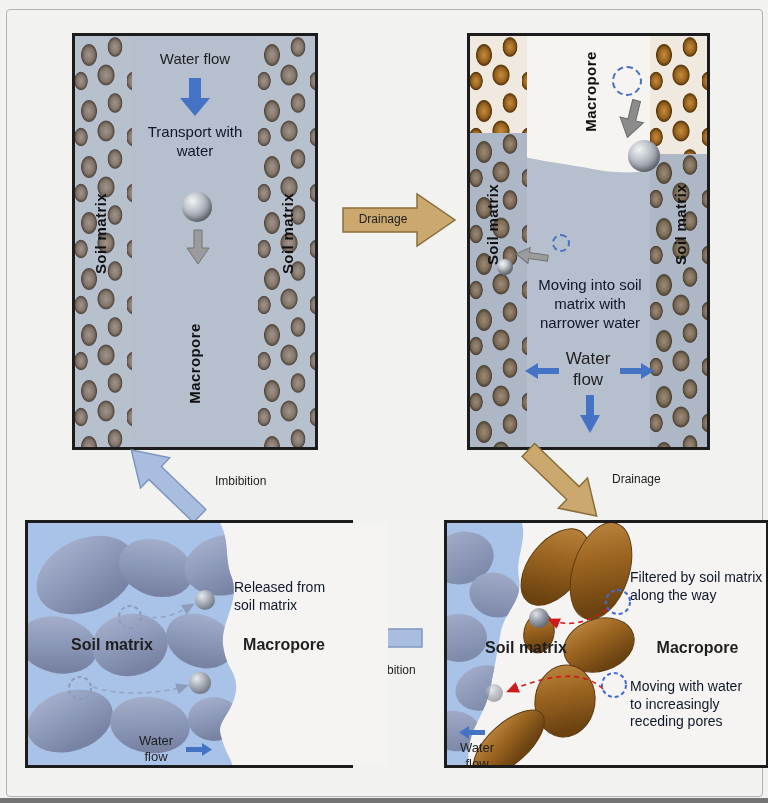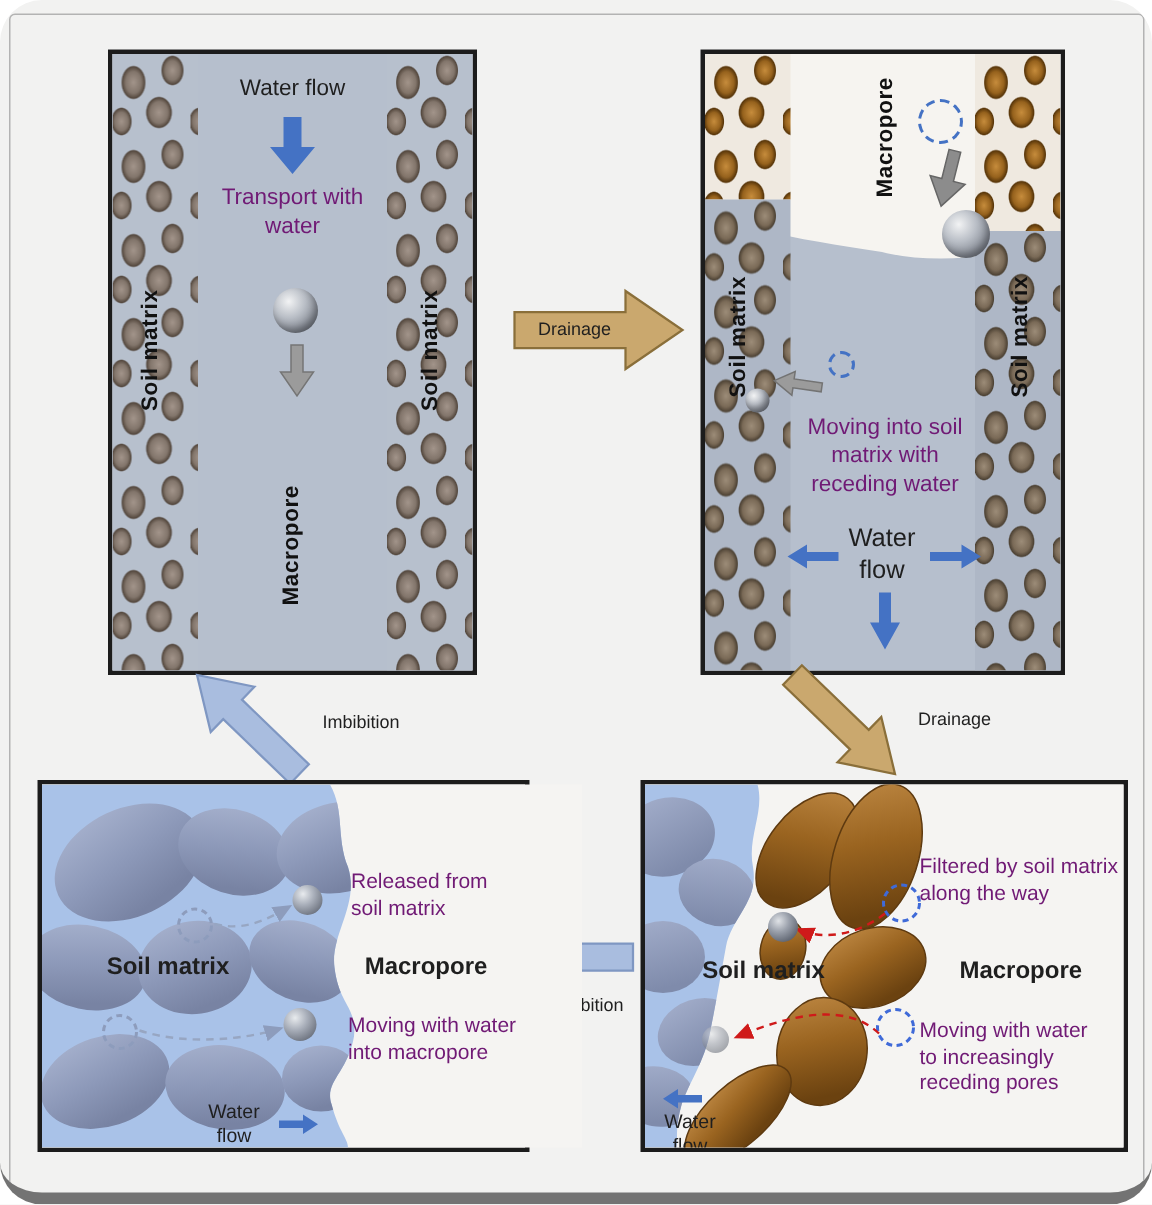--- a/index.html
+++ b/index.html
@@ -1,36 +1,36 @@
 <!DOCTYPE html>
 <html><head>
 <meta charset="utf-8">
 <style>
   html,body{margin:0;padding:0;}
   body{width:768px;height:803px;font-family:"Liberation Sans",sans-serif;-webkit-font-smoothing:antialiased;}
-  .stage{position:relative;width:768px;height:803px;background:#f2f2f1;box-sizing:border-box;border-bottom:8px solid #737373;overflow:hidden;border-radius:28px;}
+  .stage{position:relative;width:768px;height:803px;background:#f2f2f1;box-sizing:border-box;border-bottom:5px solid #737373;overflow:hidden;}
   .frame{position:absolute;left:6px;top:9px;width:755px;height:786px;border:1px solid #b3b3b3;border-radius:4px;}
   .panel{position:absolute;border:3px solid #1c1c1c;box-sizing:border-box;background:#fff;}
   .panel-inner{position:relative;width:100%;height:100%;overflow:hidden;}
   
   .col{position:absolute;width:57px;}
   .pebbles{
     background-image:
       radial-gradient(13px 18px at 14px 19px, var(--hi) 0%, var(--bd) 40%, var(--dk) 58%, transparent 64%),
       radial-gradient(12px 16px at 40px 11px, var(--hi) 0%, var(--bd) 40%, var(--dk) 58%, transparent 64%),
       radial-gradient(14px 17px at 31px 39px, var(--hi) 0%, var(--bd) 42%, var(--dk) 58%, transparent 64%),
       radial-gradient(11px 15px at 6px 45px, var(--hi) 0%, var(--bd) 40%, var(--dk) 58%, transparent 64%);
     background-size:52px 56px;
   }
   .wet{--hi:#a2948a;--bd:#82756b;--dk:#55493f;background-color:#b7c0cd;}
   .wet2{--hi:#9c8c78;--bd:#7a6a57;--dk:#4e4335;background-color:#aeb7c6;}
   .dry{--hi:#c68c3c;--bd:#96621d;--dk:#5a370a;background-color:#efe9e0;}
   .lbl{position:absolute;line-height:1.25;}
   .black{color:#1f1f1f;}
-  .gray{color:#701a75;}
+  .gray{color:#0f172a;}
   .center{text-align:center;}
   .bold{font-weight:700;}
   .vlabel{position:absolute;text-align:center;transform:rotate(-90deg);font-weight:700;font-size:15px;color:#111;white-space:nowrap;letter-spacing:.4px;}
   .sphere{position:absolute;border-radius:50%;
     background:radial-gradient(circle at 35% 30%, #f2f3f4 0%, #b9bec6 38%, #7d828c 74%, #4e525a 100%);
     box-shadow:inset -2px -3px 4px rgba(0,0,0,.25);}
   .dashcircle{position:absolute;border:2px dashed #4472c4;border-radius:50%;box-sizing:border-box;}
   .arrow-svg{position:absolute;overflow:visible;}
   .tr-label{position:absolute;font-size:12px;color:#1f1f1f;}
 </style>
@@ -81,21 +81,21 @@
       <svg class="arrow-svg" style="left:150px;top:64px;transform:rotate(14deg);" width="24" height="38">
         <polygon points="8,0 16,0 16,20 24,20 12,38 0,20 8,20" fill="#8c8c8c" stroke="#666666" stroke-width="1"></polygon>
       </svg>
       <div class="sphere" style="left:158px;top:104px;width:32px;height:32px;"></div>
 
       <div class="dashcircle" style="left:82px;top:198px;width:18px;height:18px;"></div>
       <svg class="arrow-svg" style="left:46px;top:212px;transform:rotate(8deg);" width="32" height="16">
         <polygon points="32,5 13,5 13,0 0,8 13,16 13,11 32,11" fill="#9b9b9b" stroke="#737373" stroke-width="1"></polygon>
       </svg>
       <div class="sphere" style="left:27px;top:223px;width:16px;height:16px;"></div>
-      <div class="lbl gray center" style="left:55px;top:240px;width:130px;font-size:15px;">Moving into soil matrix with receding water</div>
+      <div class="lbl gray center" style="left:55px;top:240px;width:130px;font-size:15px;">Moving into soil matrix with narrower water</div>
 
       <div class="lbl black center" style="left:83px;top:312px;width:70px;font-size:17px;">Water flow</div>
       <svg class="arrow-svg" style="left:55px;top:327px;" width="34" height="16">
         <polygon points="34,5 13,5 13,0 0,8 13,16 13,11 34,11" fill="#4472c4"></polygon>
       </svg>
       <svg class="arrow-svg" style="left:150px;top:327px;" width="34" height="16">
         <polygon points="0,5 21,5 21,0 34,8 21,16 21,11 0,11" fill="#4472c4"></polygon>
       </svg>
       <svg class="arrow-svg" style="left:110px;top:359px;" width="20" height="38">
         <polygon points="6,0 14,0 14,20 20,20 10,38 0,20 6,20" fill="#4472c4"></polygon>
@@ -171,29 +171,28 @@
         <circle cx="52" cy="165" r="11" fill="none" stroke="#8d9cbc" stroke-width="2" stroke-dasharray="4 3"></circle>
         <path d="M115,93 C135,98 150,90 164,82" fill="none" stroke="#97a6c2" stroke-width="1.6" stroke-dasharray="5 4" marker-end="url(#bl-m)"></path>
         <path d="M65,164 C95,174 135,170 158,163" fill="none" stroke="#97a6c2" stroke-width="1.6" stroke-dasharray="5 4" marker-end="url(#bl-m)"></path>
         <circle cx="177" cy="77" r="10" fill="url(#bl-sph)"></circle>
         <circle cx="172" cy="160" r="11" fill="url(#bl-sph)"></circle>
       </svg>
 
       <div class="lbl gray" style="left:206px;top:56px;width:112px;font-size:14px;">Released from soil matrix</div>
       <div class="lbl black bold center" style="left:29px;top:112px;width:110px;font-size:16px;">Soil matrix</div>
       <div class="lbl black bold center" style="left:197px;top:112px;width:118px;font-size:16px;">Macropore</div>
-      <div class="lbl gray" style="left:204px;top:152px;width:125px;font-size:14px;">Moving with water into macropore</div>
       <div class="lbl black center" style="left:102px;top:210px;width:52px;font-size:13px;">Water flow</div>
       <svg class="arrow-svg" style="left:158px;top:220px;" width="26" height="13">
         <polygon points="0,4 16,4 16,0 26,6.5 16,13 16,9 0,9" fill="#4472c4"></polygon>
       </svg>
     </div>
   </div>
 
-  <div class="panel" style="left:427px;top:520px;width:325px;height:248px;">
+  <div class="panel" style="left:444px;top:520px;width:325px;height:248px;">
     <div class="panel-inner" style="background:#f5f4f2;">
       <svg class="arrow-svg" style="left:0;top:0;" width="319" height="242">
         <defs>
           <linearGradient id="br-brown" x1="0" y1="0" x2="0.3" y2="1">
             <stop offset="0" stop-color="#c08a45"></stop>
               <stop offset="0.5" stop-color="#9a6420"></stop>
               <stop offset="1" stop-color="#6b4210"></stop>
           </linearGradient>
           <linearGradient id="br-wetstone" x1="0" y1="0" x2="0.3" y2="1">
             <stop offset="0" stop-color="#a3aecb"></stop>

